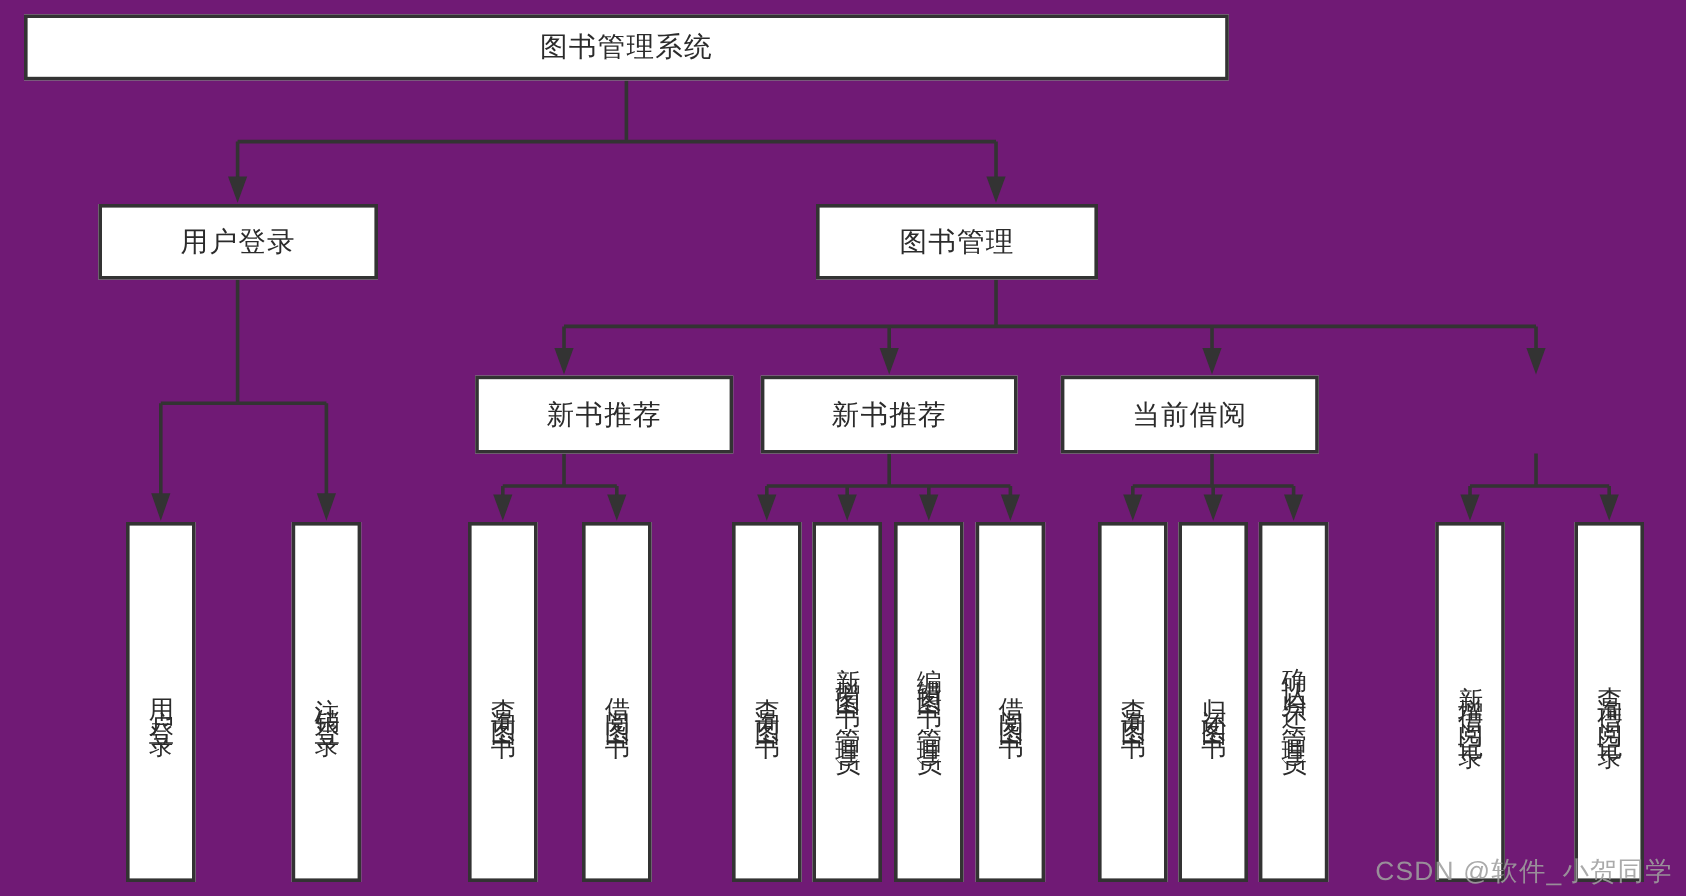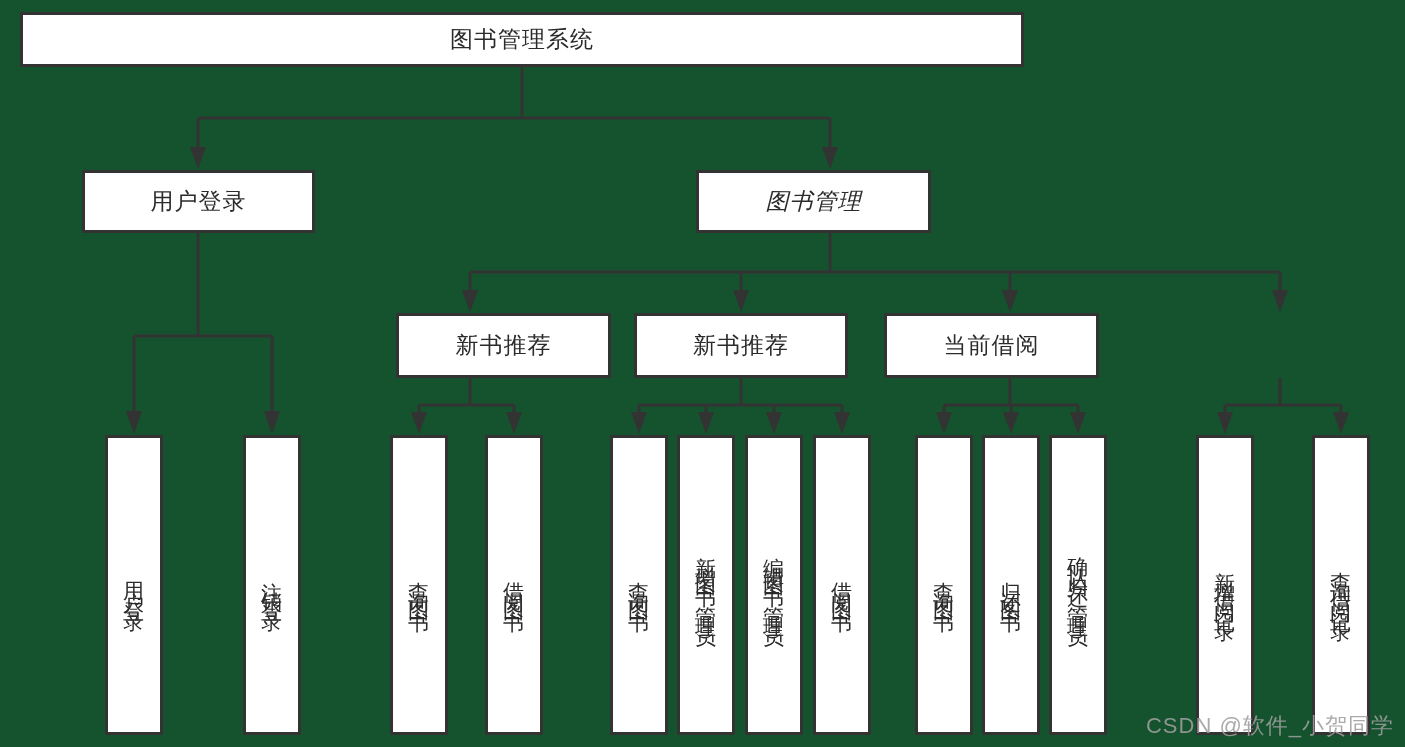--- a/index.html
+++ b/index.html
@@ -5,21 +5,21 @@
   html, body {
     margin: 0;
     padding: 0;
     background: #ffffff;
     font-family: "Liberation Sans", "DejaVu Sans", sans-serif;
   }
   #stage {
     position: relative;
     width: 1405px;
     height: 747px;
-    background: #14532d;
+    background: #701a75;
     overflow: hidden;
   }
   #wires {
     position: absolute;
     left: 0; top: 0;
     width: 1405px;
     height: 747px;
   }
   .box {
     position: absolute;
@@ -41,21 +41,21 @@
     writing-mode: vertical-rl;
     text-orientation: mixed;
     font-size: 21px;
     letter-spacing: 10px;
     line-height: 1;
     white-space: nowrap;
   }
   
   #n-root   { left: 20px;  top: 12px;  width: 1004px; height: 55px; }
   #n-ulogin { left: 82px;  top: 170px; width: 233px;  height: 63px; }
-  #n-bmgmt  { left: 696px; top: 170px; width: 235px;  height: 63px; font-style: italic; }
+  #n-bmgmt  { left: 680px; top: 170px; width: 235px;  height: 63px; }
   #n-newrec { left: 363px; top: 313px; width: 215px;  height: 65px; margin-left: 33px; }
   #n-borrow { left: 634px; top: 313px; width: 214px;  height: 65px; }
   #n-curr   { left: 884px; top: 313px; width: 215px;  height: 65px; }
   #n-recs   { left: 1174px;top: 313px; width: 211px;  height: 65px; }
   .leaf { top: 435px; width: 58px; height: 300px; }
   #l-ul1 { left: 105px; }
   #l-ul2 { left: 243px; }
   #l-nb1 { left: 390px; }
   #l-nb2 { left: 485px; }
   #l-bb1 { left: 610px; }

